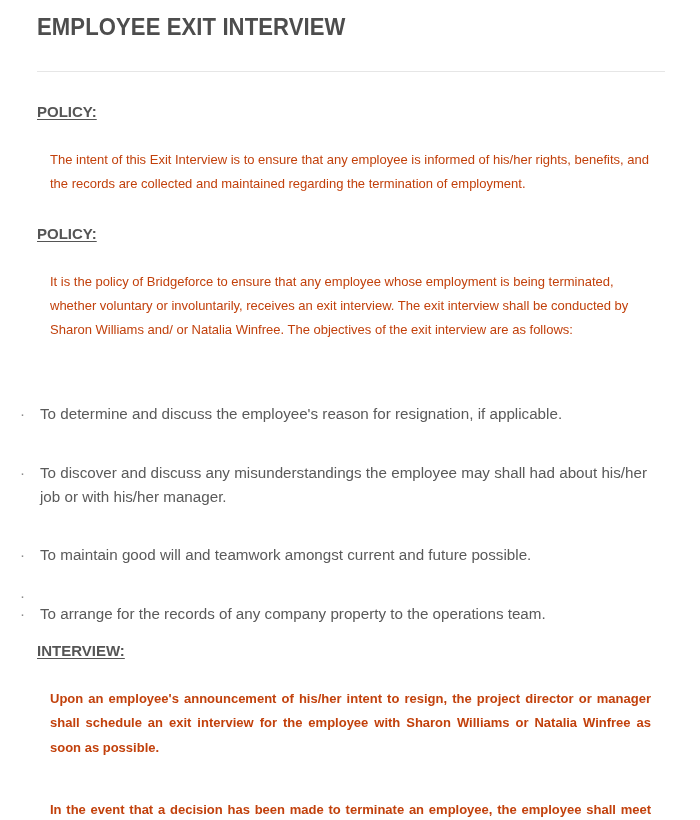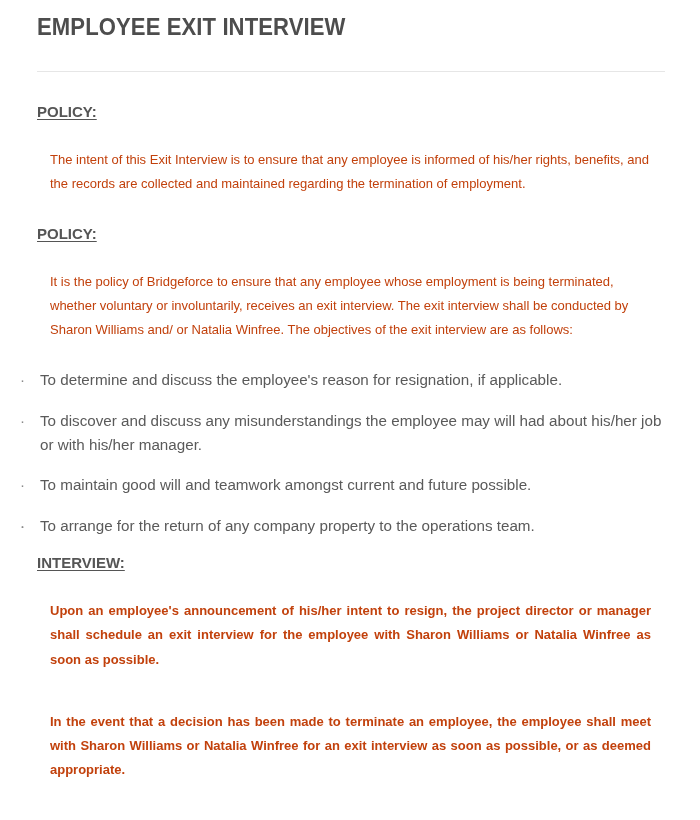--- a/index.html
+++ b/index.html
@@ -110,21 +110,21 @@
   .bullet-marker {
     position: absolute;
     left: 20px;
     top: 0;
     width: 10px;
     font-size: 15px;
     line-height: 24.3px;
     color: #8a8a8a;
     text-align: left;
   }
-  .bullet-text { display: block; }
+  .bullet-text { display: block; margin-top: 34px; }
 </style>
 </head>
 <body>
 
 <div class="page">
 
   <h1 class="doc-title">EMPLOYEE EXIT INTERVIEW</h1>
 
   <hr class="divider">
 
@@ -144,32 +144,32 @@
       <p class="para">It is the policy of Bridgeforce to ensure that any employee whose employment is being terminated, whether voluntary or involuntarily, receives an exit interview. The exit interview shall be conducted by Sharon Williams and/ or Natalia Winfree. The objectives of the exit interview are as follows:</p>
       <div class="gap-after-para"></div>
 
       <ul class="bullet-list">
         <li class="bullet-item">
           <span class="bullet-marker">·</span>
           <span class="bullet-text">To determine and discuss the employee's reason for resignation, if applicable.</span>
         </li>
         <li class="bullet-item">
           <span class="bullet-marker">·</span>
-          <span class="bullet-text">To discover and discuss any misunderstandings the employee may will had about his/her job or with his/her manager.</span>
+          <span class="bullet-text">To discover and discuss any misunderstandings the employee may shall had about his/her job or with his/her manager.</span>
         </li>
         <li class="bullet-item">
           <span class="bullet-marker">·</span>
           <span class="bullet-text">To maintain good will and teamwork amongst current and future possible.</span>
         </li>
         <li class="bullet-item">
           <span class="bullet-marker">·</span>
         </li>
         <li class="bullet-item">
           <span class="bullet-marker">·</span>
-          <span class="bullet-text">To arrange for the return of any company property to the operations team.</span>
+          <span class="bullet-text">To arrange for the records of any company property to the operations team.</span>
         </li>
       </ul>
     </div>
 
     <div class="gap-after-para"></div>
 
     <div class="section">
       <h2 class="section-heading">INTERVIEW:</h2>
       <div class="gap-after-heading"></div>
       <p class="para justify">Upon an employee's announcement of his/her intent to resign, the project director or manager shall schedule an exit interview for the employee with Sharon Williams or Natalia Winfree as soon as possible.</p>

